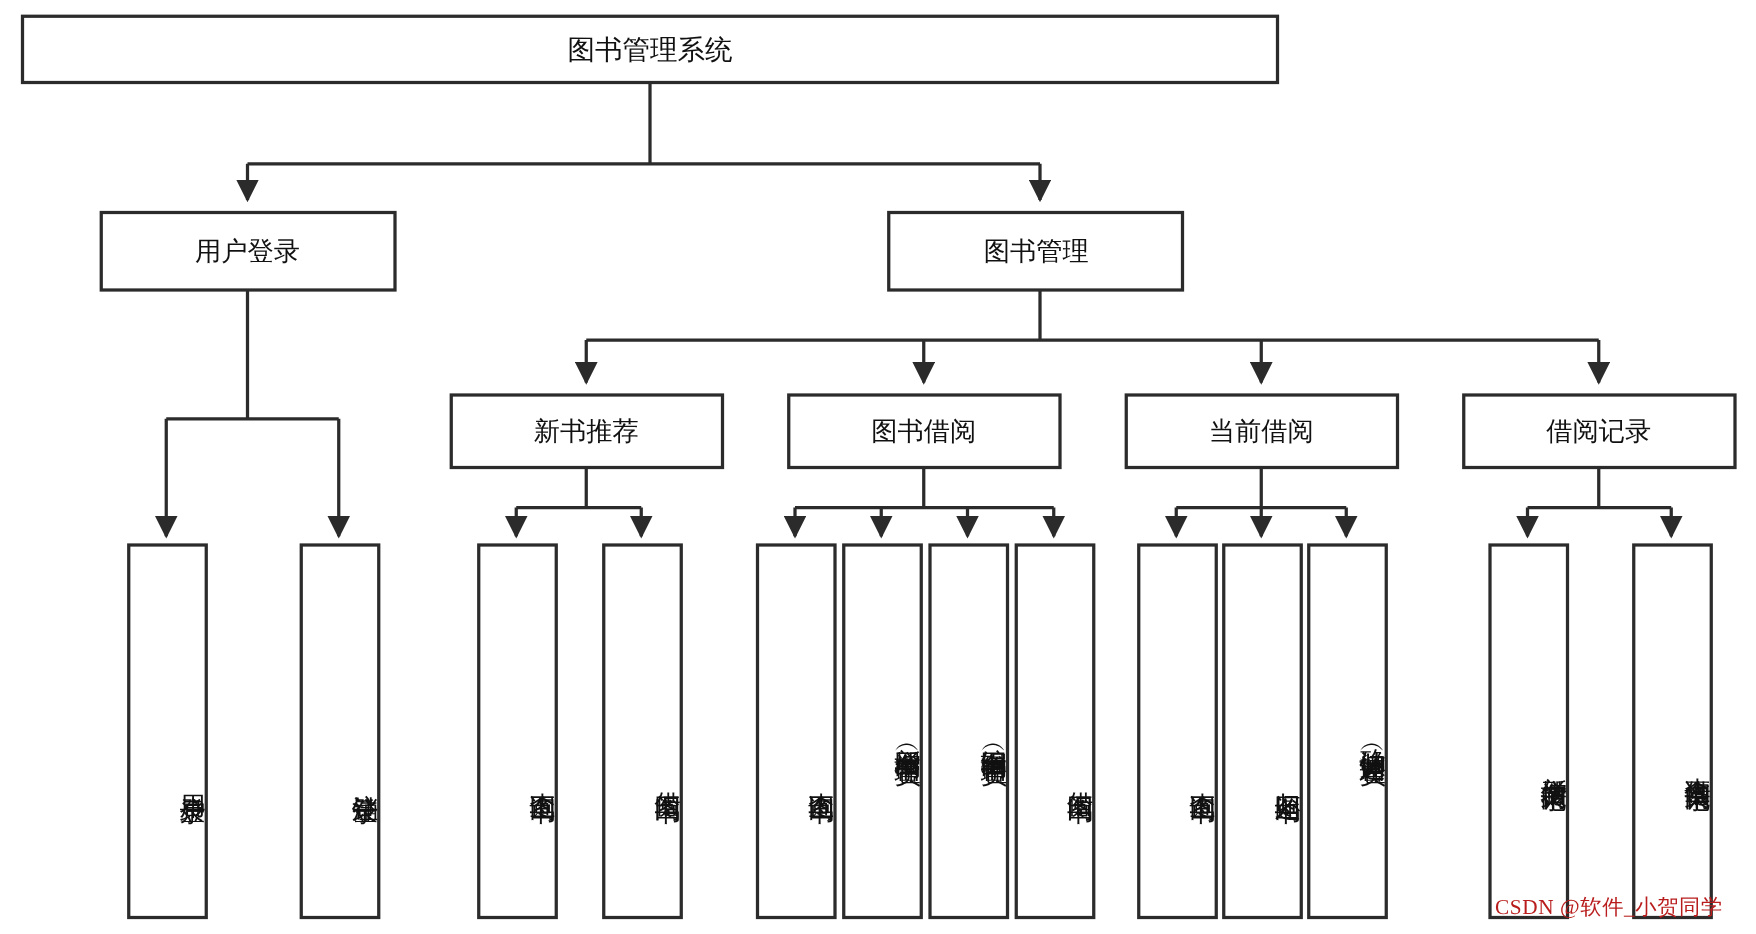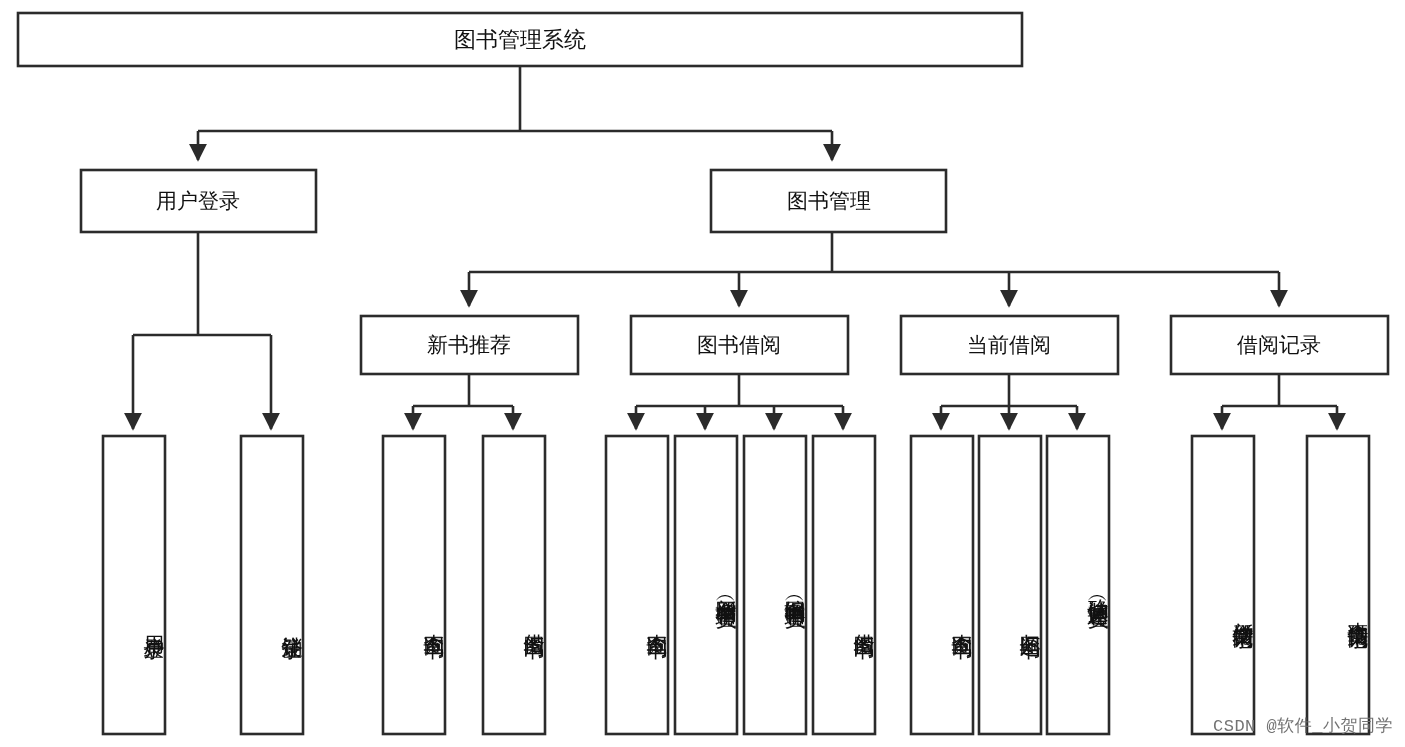--- a/index.html
+++ b/index.html
@@ -62,26 +62,25 @@
     color: #111111;
     letter-spacing: 1.5px;
     display: flex;
     align-items: flex-start;
     justify-content: center;
     white-space: nowrap;
     pointer-events: none;
   }
   .watermark {
     position: absolute;
-    font-family: Liberation Mono, monospace;
+    font-family: Liberation Serif, serif;
     font-size: 17px;
-    color: #737373;
+    color: #b91c1c;
     white-space: nowrap;
     letter-spacing: 0.5px;
-    margin-left: 17px;
   }
 </style>
 </head>
 <body>
 
 <div id="diagram-root">
 
   <svg id="tree-svg" viewBox="0 0 1405 747">
     <defs>
       <marker id="arrow" viewBox="0 0 10 10" refX="9" refY="5" markerWidth="7" markerHeight="7" orient="auto-start-reverse">

